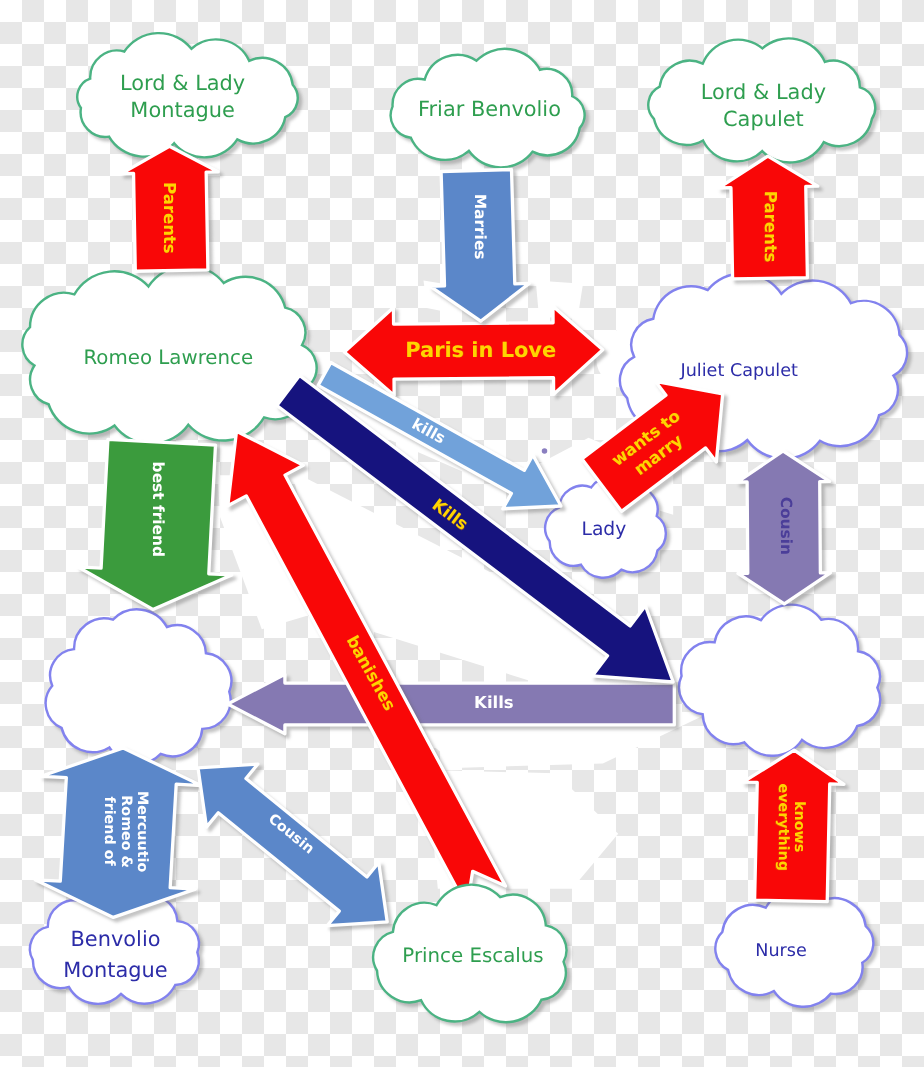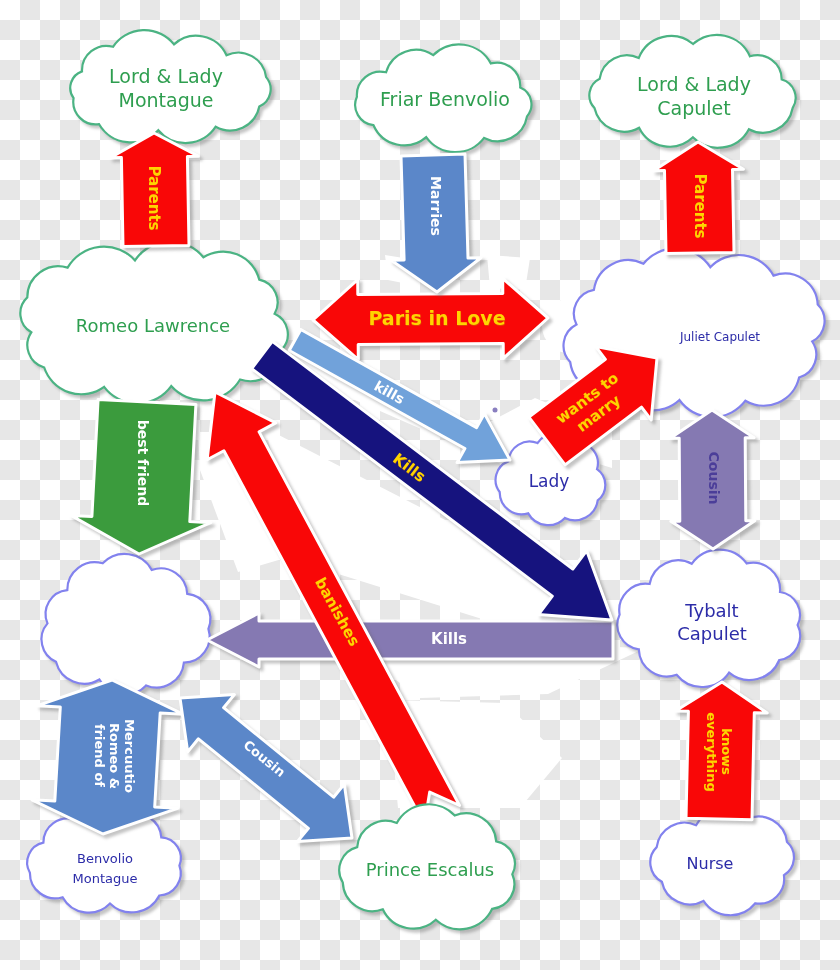--- a/index.html
+++ b/index.html
@@ -71,24 +71,23 @@
       <circle cx="495" cy="410" r="2.5" fill="#8a7fc0"></circle>
       <path d="M435.8 919.8 A33.5 33.5 0 0 1 382.8 909.3 A29.8 29.8 0 0 1 342.8 882.5 A23.7 23.7 0 0 1 357.2 847.1 A28.8 28.8 0 0 1 396.8 822.9 A36.2 36.2 0 0 1 454.7 815.5 A30.3 30.3 0 0 1 496.2 841.3 A22.8 22.8 0 0 1 512.3 874.3 A24.8 24.8 0 0 1 492.2 908.8 A35.6 35.6 0 0 1 435.8 919.8 Z" fill="#fff" stroke="#4bb383" stroke-width="2.2" class="shadowed"></path>
     </svg>
 
   <div class="lbl node green" style="left:166px;top:89px;font-size:19px">Lord &amp; Lady
 Montague</div>
   <div class="lbl node green" style="left:445px;top:100px;font-size:19px">Friar Benvolio</div>
   <div class="lbl node green" style="left:694px;top:97px;font-size:19px">Lord &amp; Lady
 Capulet</div>
   <div class="lbl node green" style="left:153px;top:326px;font-size:18px">Romeo Lawrence</div>
-  <div class="lbl node blue" style="left:720px;top:337px;font-size:12px">Juliet Capulet</div>
+  <div class="lbl node blue" style="left:672px;top:337px;font-size:16px">Juliet Capulet</div>
   <div class="lbl node blue" style="left:549px;top:482px;font-size:17px">Lady</div>
-  <div class="lbl node blue" style="left:712px;top:622px;font-size:18px">Tybalt Capulet</div>
-  <div class="lbl node blue" style="left:105px;top:869px;font-size:13px;line-height:1.55">Benvolio
+  <div class="lbl node blue" style="left:105px;top:869px;font-size:19px;line-height:1.55">Benvolio
 Montague</div>
   <div class="lbl node green" style="left:430px;top:870px;font-size:18px">Prince Escalus</div>
   <div class="lbl node blue" style="left:710px;top:864px;font-size:16px">Nurse</div>
 
   <div class="lbl alabel yellow v" style="left:154px;top:198px;font-size:15px">Parents</div>
   <div class="lbl alabel yellow v" style="left:700px;top:206px;font-size:15px">Parents</div>
   <div class="lbl alabel white v" style="left:435px;top:206px;font-size:14px">Marries</div>
   <div class="lbl alabel yellow" style="left:437px;top:319px;font-size:19px">Paris in Love</div>
   <div class="lbl alabel yellow" style="left:593px;top:406px;font-size:15px;transform:translate(-50%,-50%) rotate(-37deg)">wants to
 marry</div>

